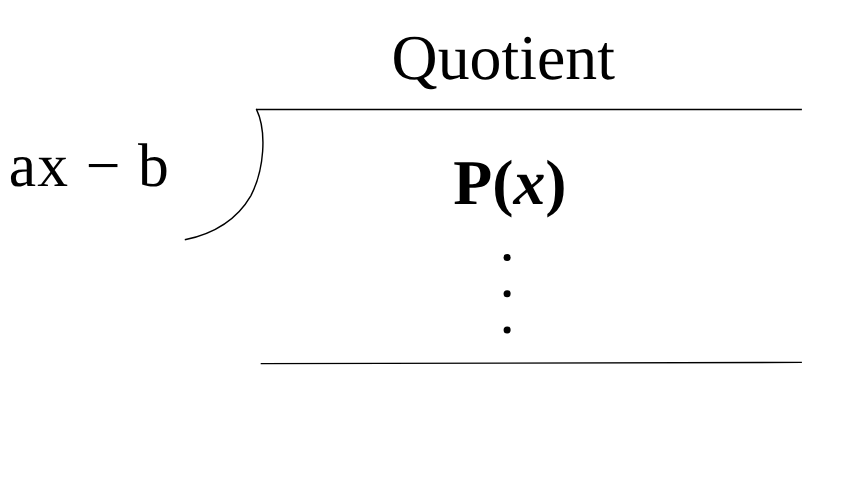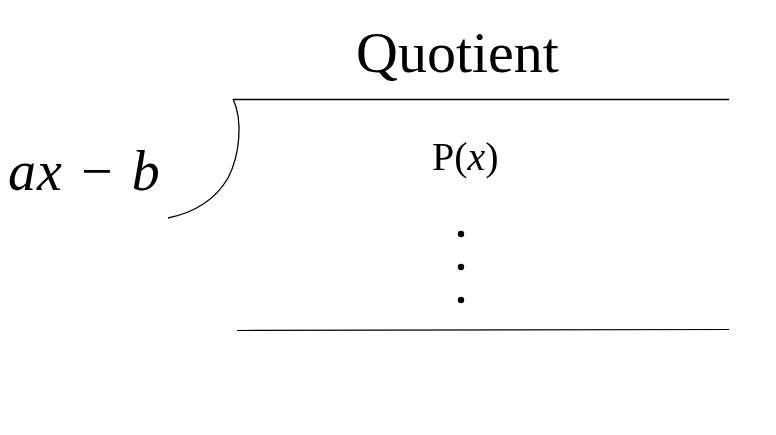--- a/index.html
+++ b/index.html
@@ -6,22 +6,22 @@
     body { width: 776px; height: 435px; position: relative; overflow: hidden; }
     .canvas { position: absolute; left: 0; top: 0; width: 776px; height: 320px; }
     .lbl {
       position: absolute;
       font-family: "Liberation Serif", "DejaVu Serif", serif;
       color: #000000;
       white-space: nowrap;
       line-height: 1;
     }
     .quotient { left: 356px; top: 24px; font-size: 58px; }
-    .divisor { left: 8px; top: 123px; font-size: 56px; font-style: italic; letter-spacing: 1px; margin-top: 20px; }
-    .dividend { left: 432px; top: 137px; font-size: 40px; }
+    .divisor { left: 8px; top: 123px; font-size: 56px; letter-spacing: 1px; }
+    .dividend { left: 412px; top: 137px; font-size: 58px; font-weight: bold; }
     .dividend .var { font-style: italic; }
     .remainder { left: 356px; top: 363px; font-size: 58px; }
     svg.lines { position: absolute; left: 0; top: 0; }
   </style>
 </head>
 <body>
 
 <div class="canvas">
 
   <svg class="lines" width="776" height="435" viewBox="0 0 776 435">

